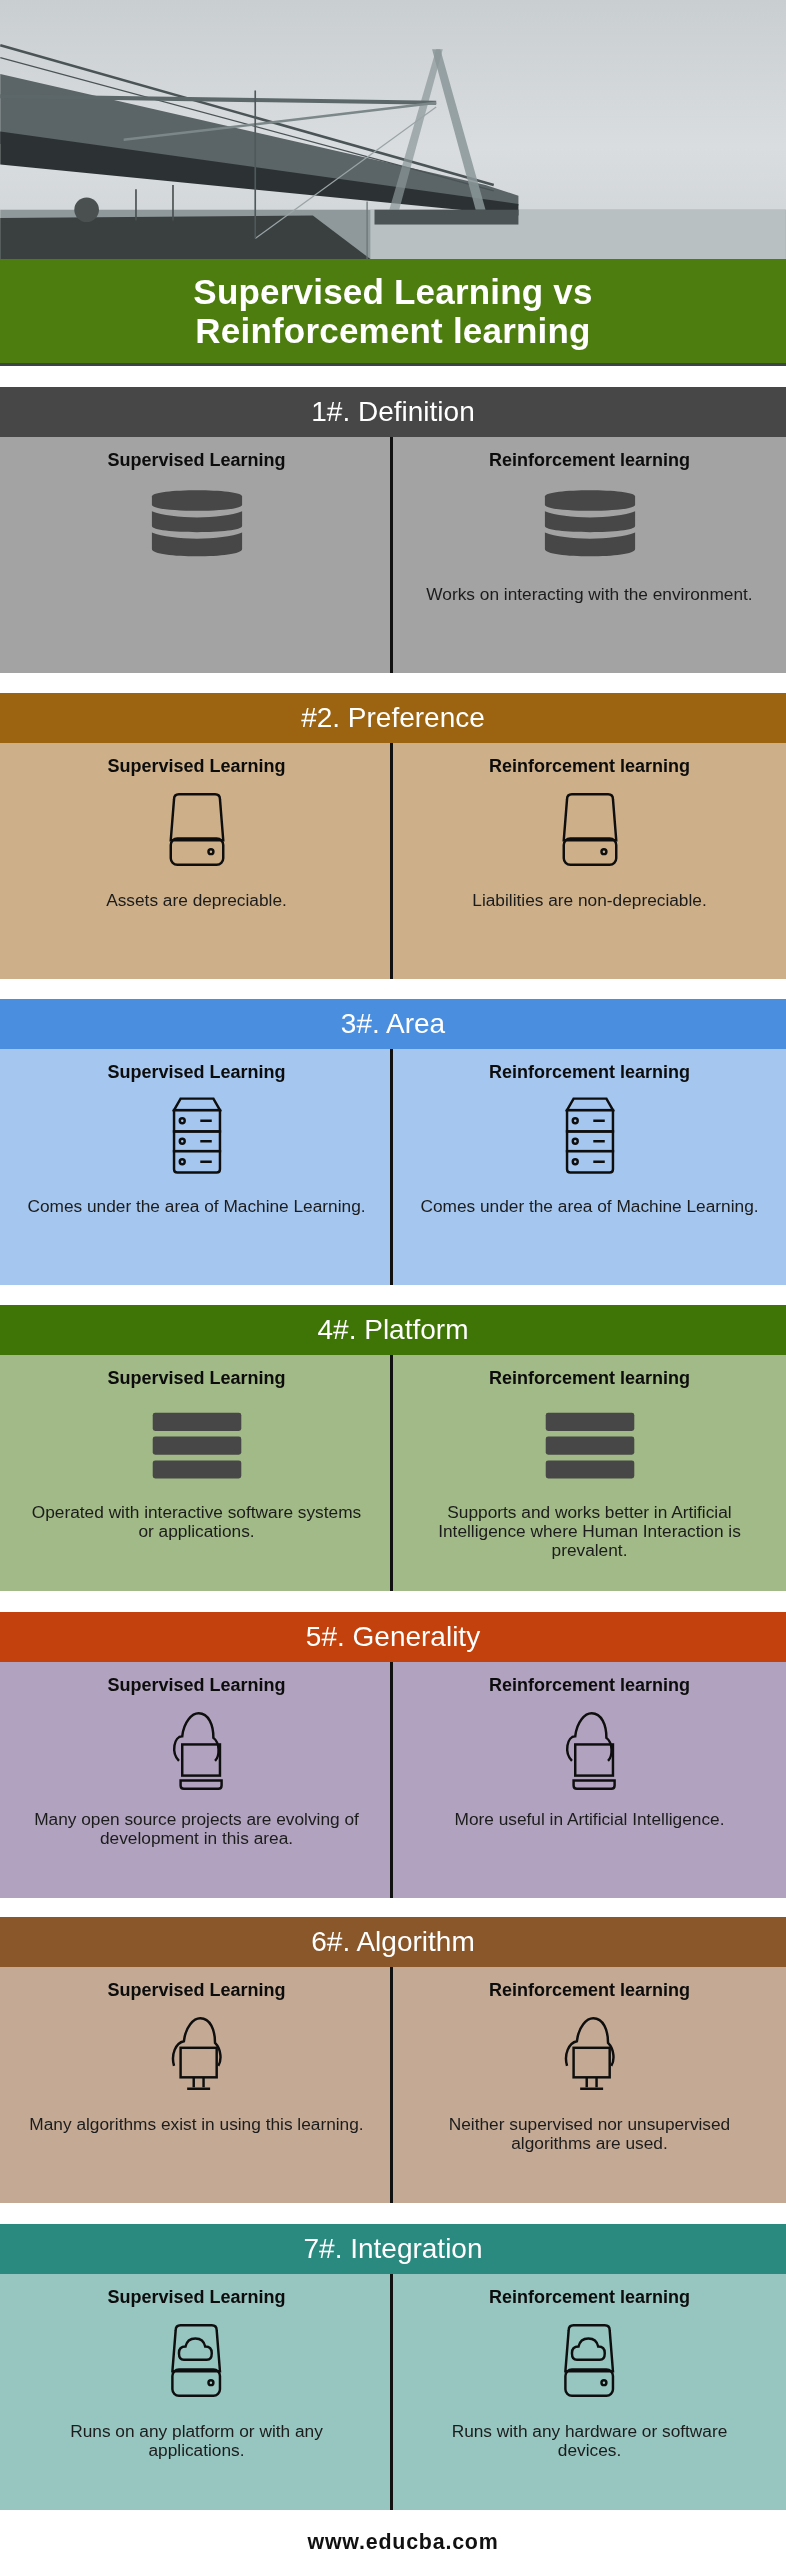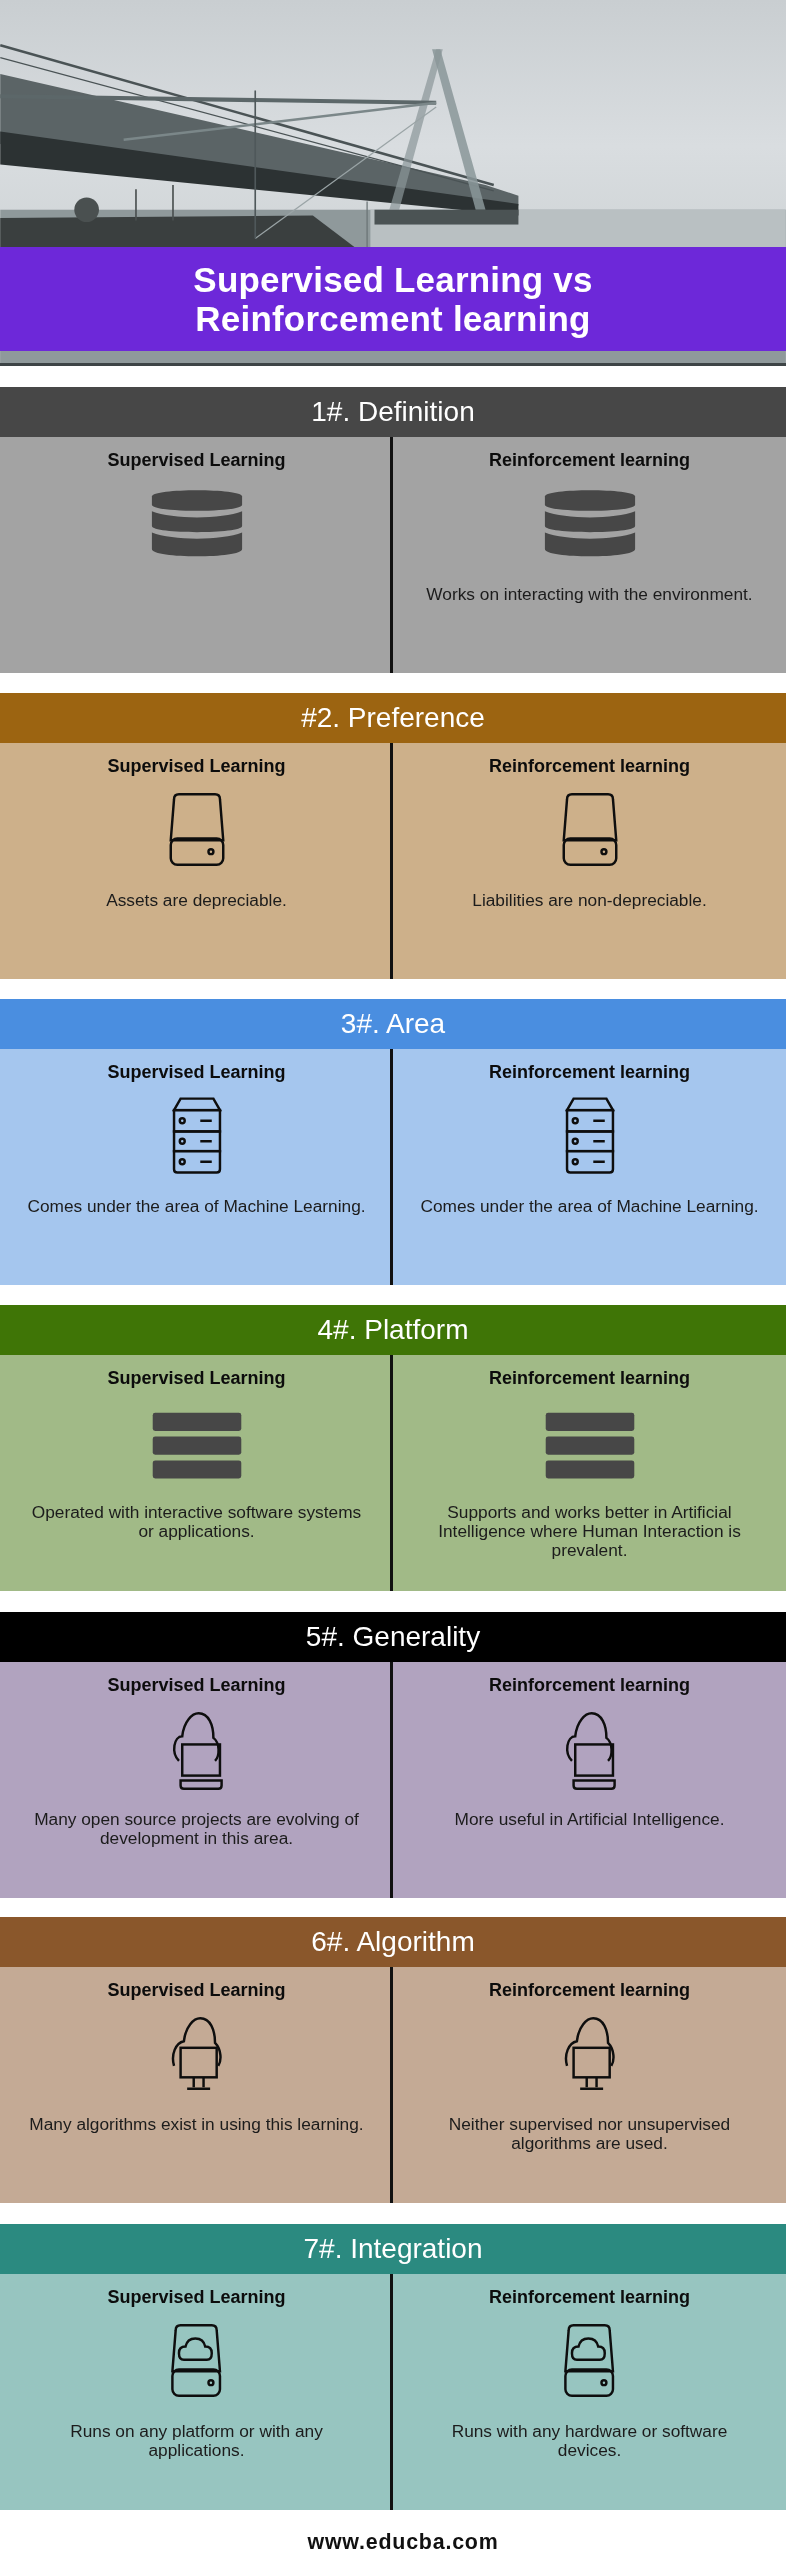--- a/index.html
+++ b/index.html
@@ -2,21 +2,21 @@
 <html style="font-size:13px"><head>
 <meta charset="utf-8">
 <style>
   * { box-sizing: border-box; margin: 0; padding: 0; }
   html, body { width: 786px; background: #ffffff; }
   body { font-family: "Liberation Sans", "DejaVu Sans", sans-serif; color: #111; position: relative; height: 2576px; overflow: hidden; }
 
   .hero { position: absolute; left: 0; top: 0; width: 786px; height: 366px; overflow: hidden;
     background: linear-gradient(180deg, #c9ced1 0%, #d9dde0 40%, #cfd4d6 70%, #aab1b3 100%); }
   .hero svg { position: absolute; left: 0; top: 0; }
-  .title-band { position: absolute; left: 0; top: 247px; width: 786px; height: 104px; background: #6d28d9;
+  .title-band { position: absolute; left: 0; top: 259px; width: 786px; height: 104px; background: #4d7c0f;
     display: flex; flex-direction: column; align-items: center; justify-content: center; }
   .title-band .line { color: #ffffff; font-weight: bold; font-size: 35px; line-height: 39px; letter-spacing: 0.2px; text-align: center; }
   .hero-strip { position: absolute; left: 0; top: 363px; width: 786px; height: 3.3px; background: #3d4446; }
 
   .section { position: absolute; left: 0; width: 786px; height: 286px; }
   .section .hdr { height: 50px; display: flex; align-items: center; justify-content: center;
     color: #ffffff; font-weight: normal; font-size: 28px; }
   .section .body { position: relative; height: 236px; display: flex; }
   .section .col { width: 50%; position: relative; text-align: center; }
   .section .divider { position: absolute; left: 390px; top: 0; width: 2.5px; height: 236px; background: #111; }
@@ -203,21 +203,21 @@
       <rect x="6" y="70" width="108" height="22" rx="3"></rect>
     </g>
   </svg>
           </div>
           <div class="desc">Supports and works better in Artificial Intelligence where Human Interaction is prevalent.</div>
         </div>
         <div class="divider"></div>
       </div>
     </div>
     <div class="section" style="top: 1612px;">
-      <div class="hdr" style="background: #000000;">5#. Generality</div>
+      <div class="hdr" style="background: #c2410c;">5#. Generality</div>
       <div class="body" style="background: rgb(177, 163, 191);">
         <div class="col">
           <div class="colhead">Supervised Learning</div>
           <div class="icon">
             <svg viewBox="0 0 120 100">
     <g fill="none" stroke="#0e0e0e" stroke-width="3">
       <path d="M38 62 C28 52 32 32 42 32 C44 14 54 4 62 4 C74 4 80 18 80 34 C88 40 88 56 82 62"></path>
       <rect x="42" y="42" width="46" height="38"></rect>
       <path d="M40 86 H90 V92 Q90 96 86 96 H44 Q40 96 40 92 Z"></path>
     </g>

